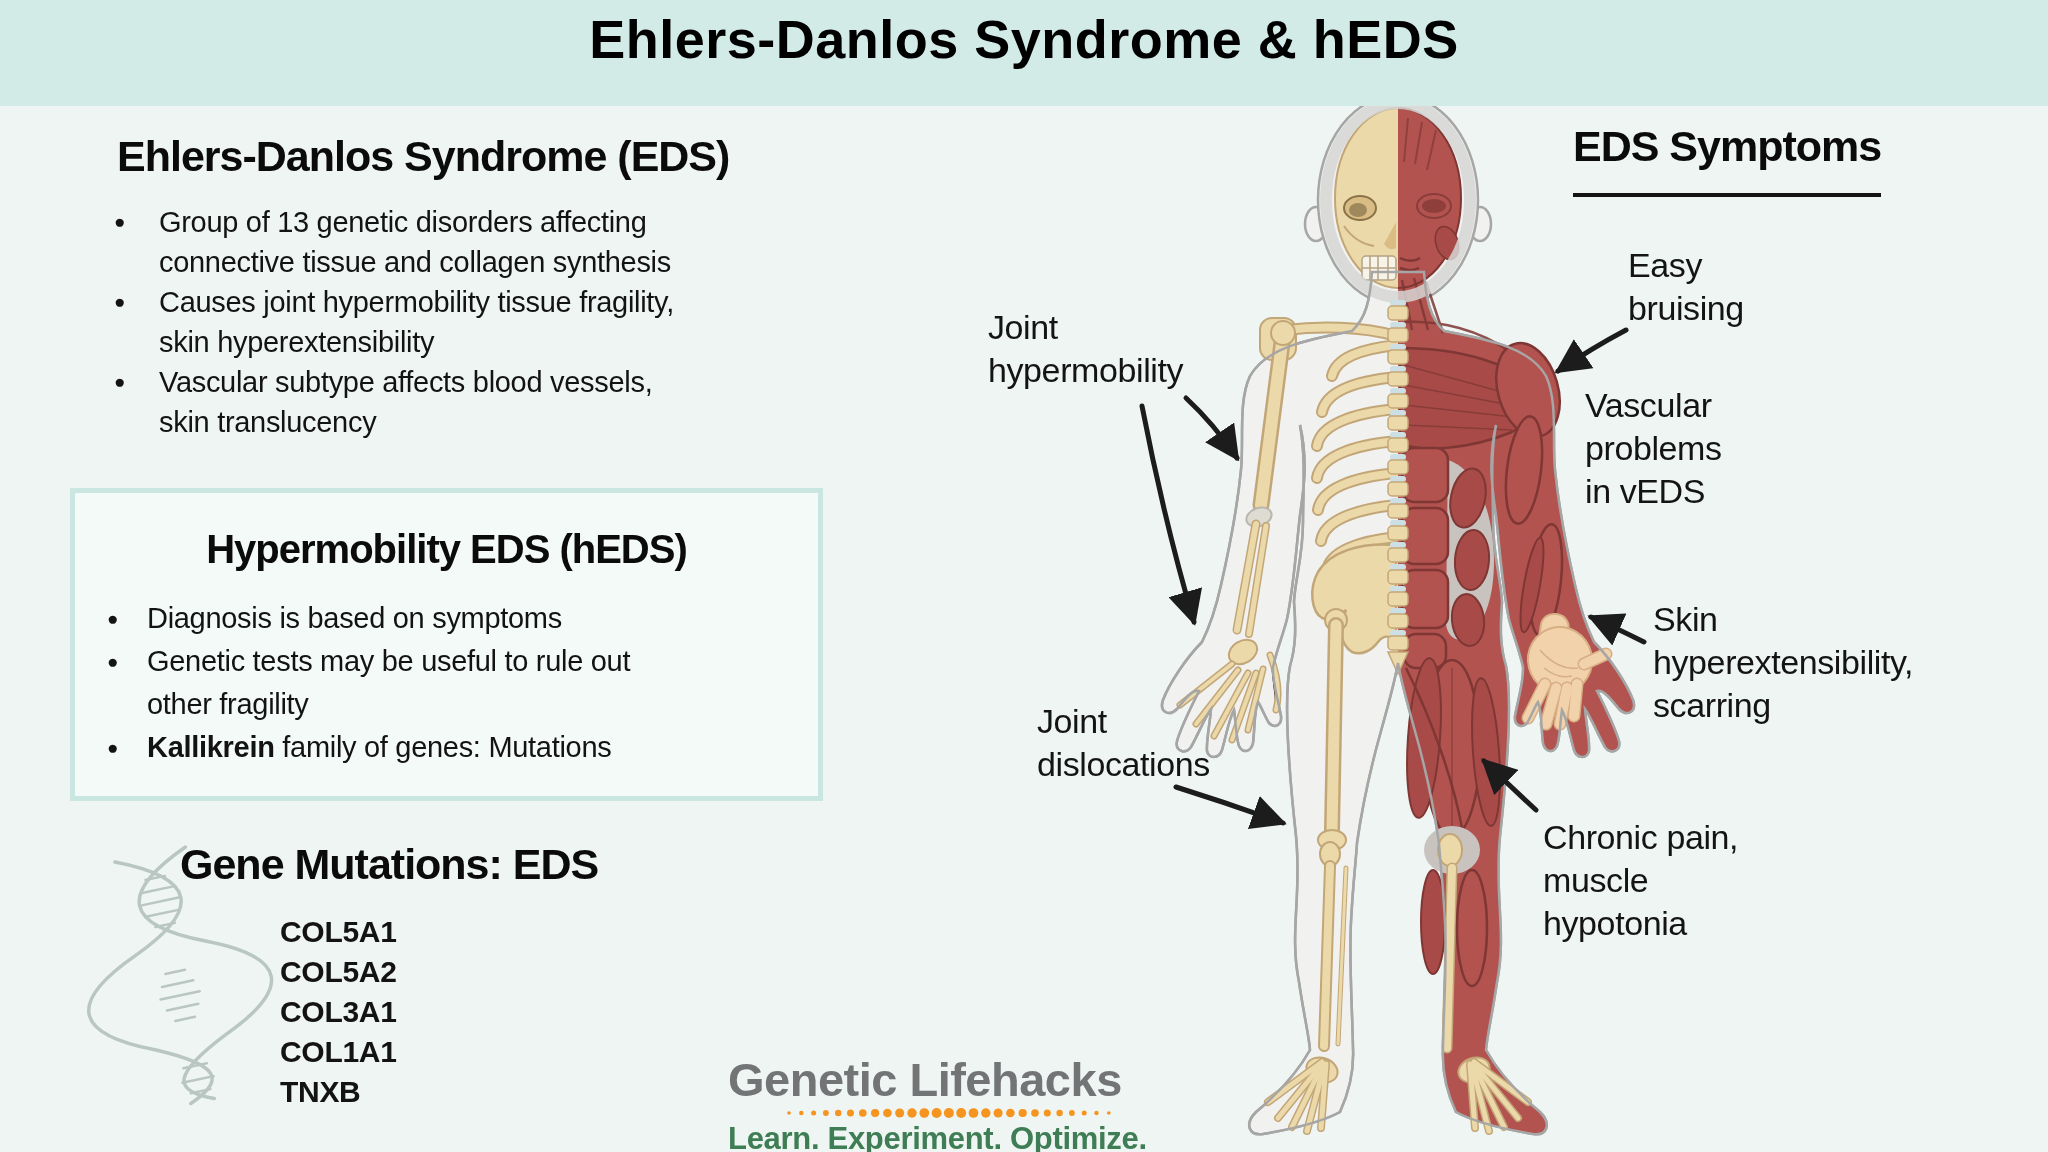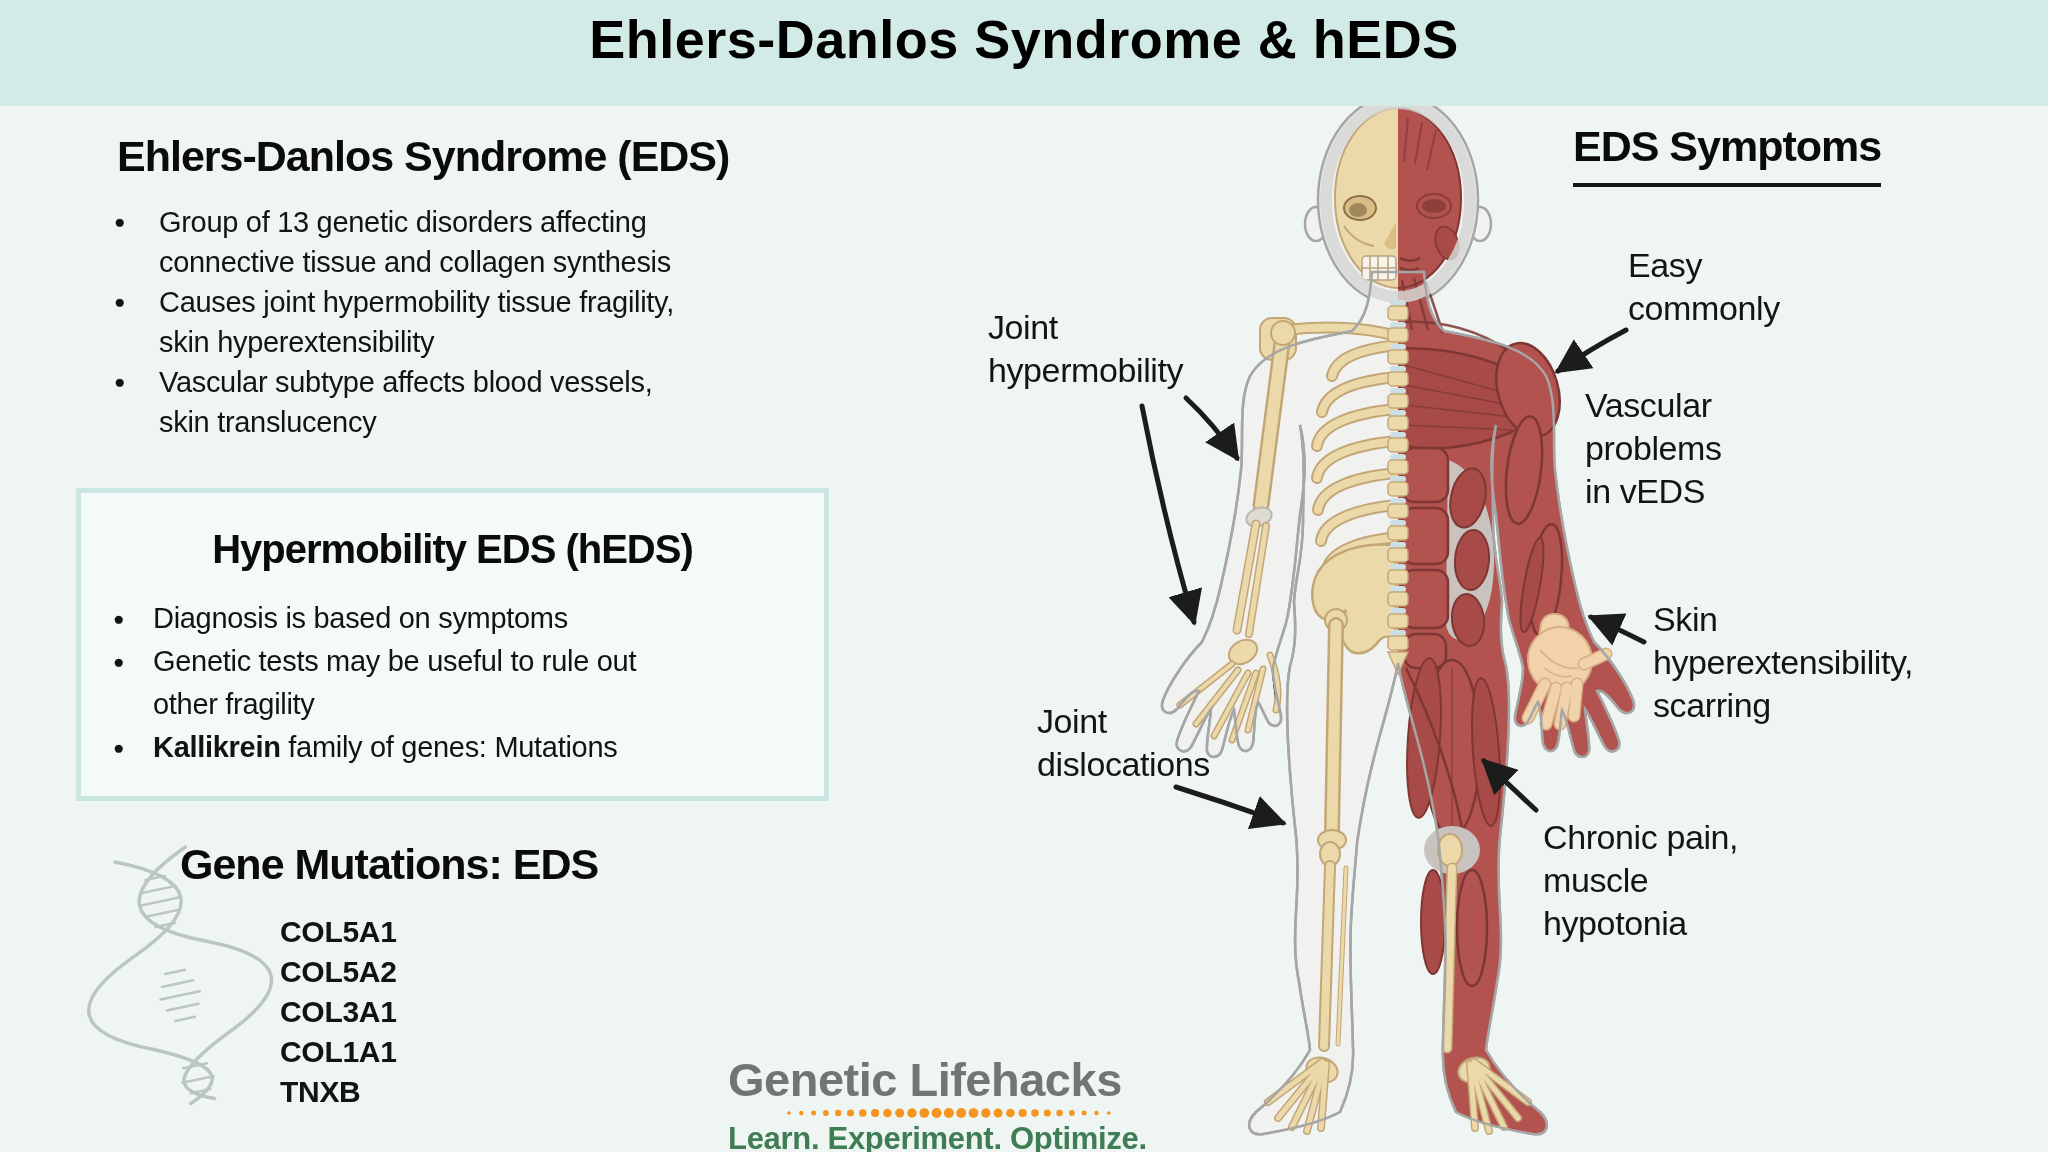--- a/index.html
+++ b/index.html
@@ -9,32 +9,32 @@
   .abs{position:absolute;}
   #banner{left:0;top:0;width:2048px;height:106px;background:var(--banner,#d3ebe7);}
   #title{left:0;top:8px;width:2048px;text-align:center;font-size:54px;font-weight:bold;
          color:#000000;letter-spacing:0.5px;}
   .h2{font-size:43px;font-weight:bold;letter-spacing:-1px;color:#0b0b0b;white-space:nowrap;}
   .bullets{font-size:29px;line-height:40px;letter-spacing:-0.3px;}
   .brow{display:flex;align-items:flex-start;}
   .dotcol{flex:0 0 45px;font-size:19px;line-height:40px;text-align:left;padding-left:2px;}
   .bl div{white-space:nowrap;}
   #heds-box{left:70px;top:488px;width:753px;height:313px;box-sizing:border-box;
-            background:var(--box-bg,#f4faf8);border:5px solid var(--box-border,#c9e6e0);margin-left:6px;}
+            background:var(--box-bg,#f4faf8);border:5px solid var(--box-border,#c9e6e0);}
   #heds-title{left:0;top:34px;width:100%;text-align:center;font-size:40px;font-weight:bold;
               letter-spacing:-1px;color:#0b0b0b;}
   #heds-list{left:30px;top:104px;line-height:43px;}
   #heds-list .dotcol{flex:0 0 40px;line-height:43px;}
   #gene-title{left:180px;top:840px;}
   #gene-list{left:280px;top:912px;font-size:30px;font-weight:bold;line-height:40px;letter-spacing:-0.3px;}
   #logo{left:728px;top:1052px;width:440px;}
   #logo-name{font-size:47px;font-weight:bold;color:var(--logo-gray,#737476);letter-spacing:-0.5px;}
   #logo-tag{font-size:31px;font-weight:bold;color:var(--logo-green,#3f7d55);margin-top:2px;letter-spacing:-0.3px;}
   #sym-head{left:1573px;top:122px;font-size:43px;font-weight:bold;letter-spacing:-1px;
-            border-bottom:4px solid #141414;padding-bottom:12px;color:#0b0b0b;}
+            border-bottom:4px solid #141414;padding-bottom:22px;color:#0b0b0b;}
   .lbl{font-size:34px;line-height:43px;letter-spacing:-0.4px;color:#141414;}
   .lbl div{white-space:nowrap;}
   .z2{z-index:2;}
   #scene{position:absolute;left:0;top:0;z-index:1;}
 </style>
 </head>
 <body>
 
 <div id="canvas">
 
@@ -437,21 +437,21 @@
   </div>
 
   <div class="abs z2" id="sym-head">EDS Symptoms</div>
 
   <div class="abs z2 lbl" style="left:988px;top:306px;">
     <div>Joint</div>
       <div>hypermobility</div>
   </div>
   <div class="abs z2 lbl" style="left:1628px;top:244px;">
     <div>Easy</div>
-      <div>commonly</div>
+      <div>bruising</div>
   </div>
   <div class="abs z2 lbl" style="left:1585px;top:384px;">
     <div>Vascular</div>
       <div>problems</div>
       <div>in vEDS</div>
   </div>
   <div class="abs z2 lbl" style="left:1653px;top:598px;">
     <div>Skin</div>
       <div>hyperextensibility,</div>
       <div>scarring</div>

